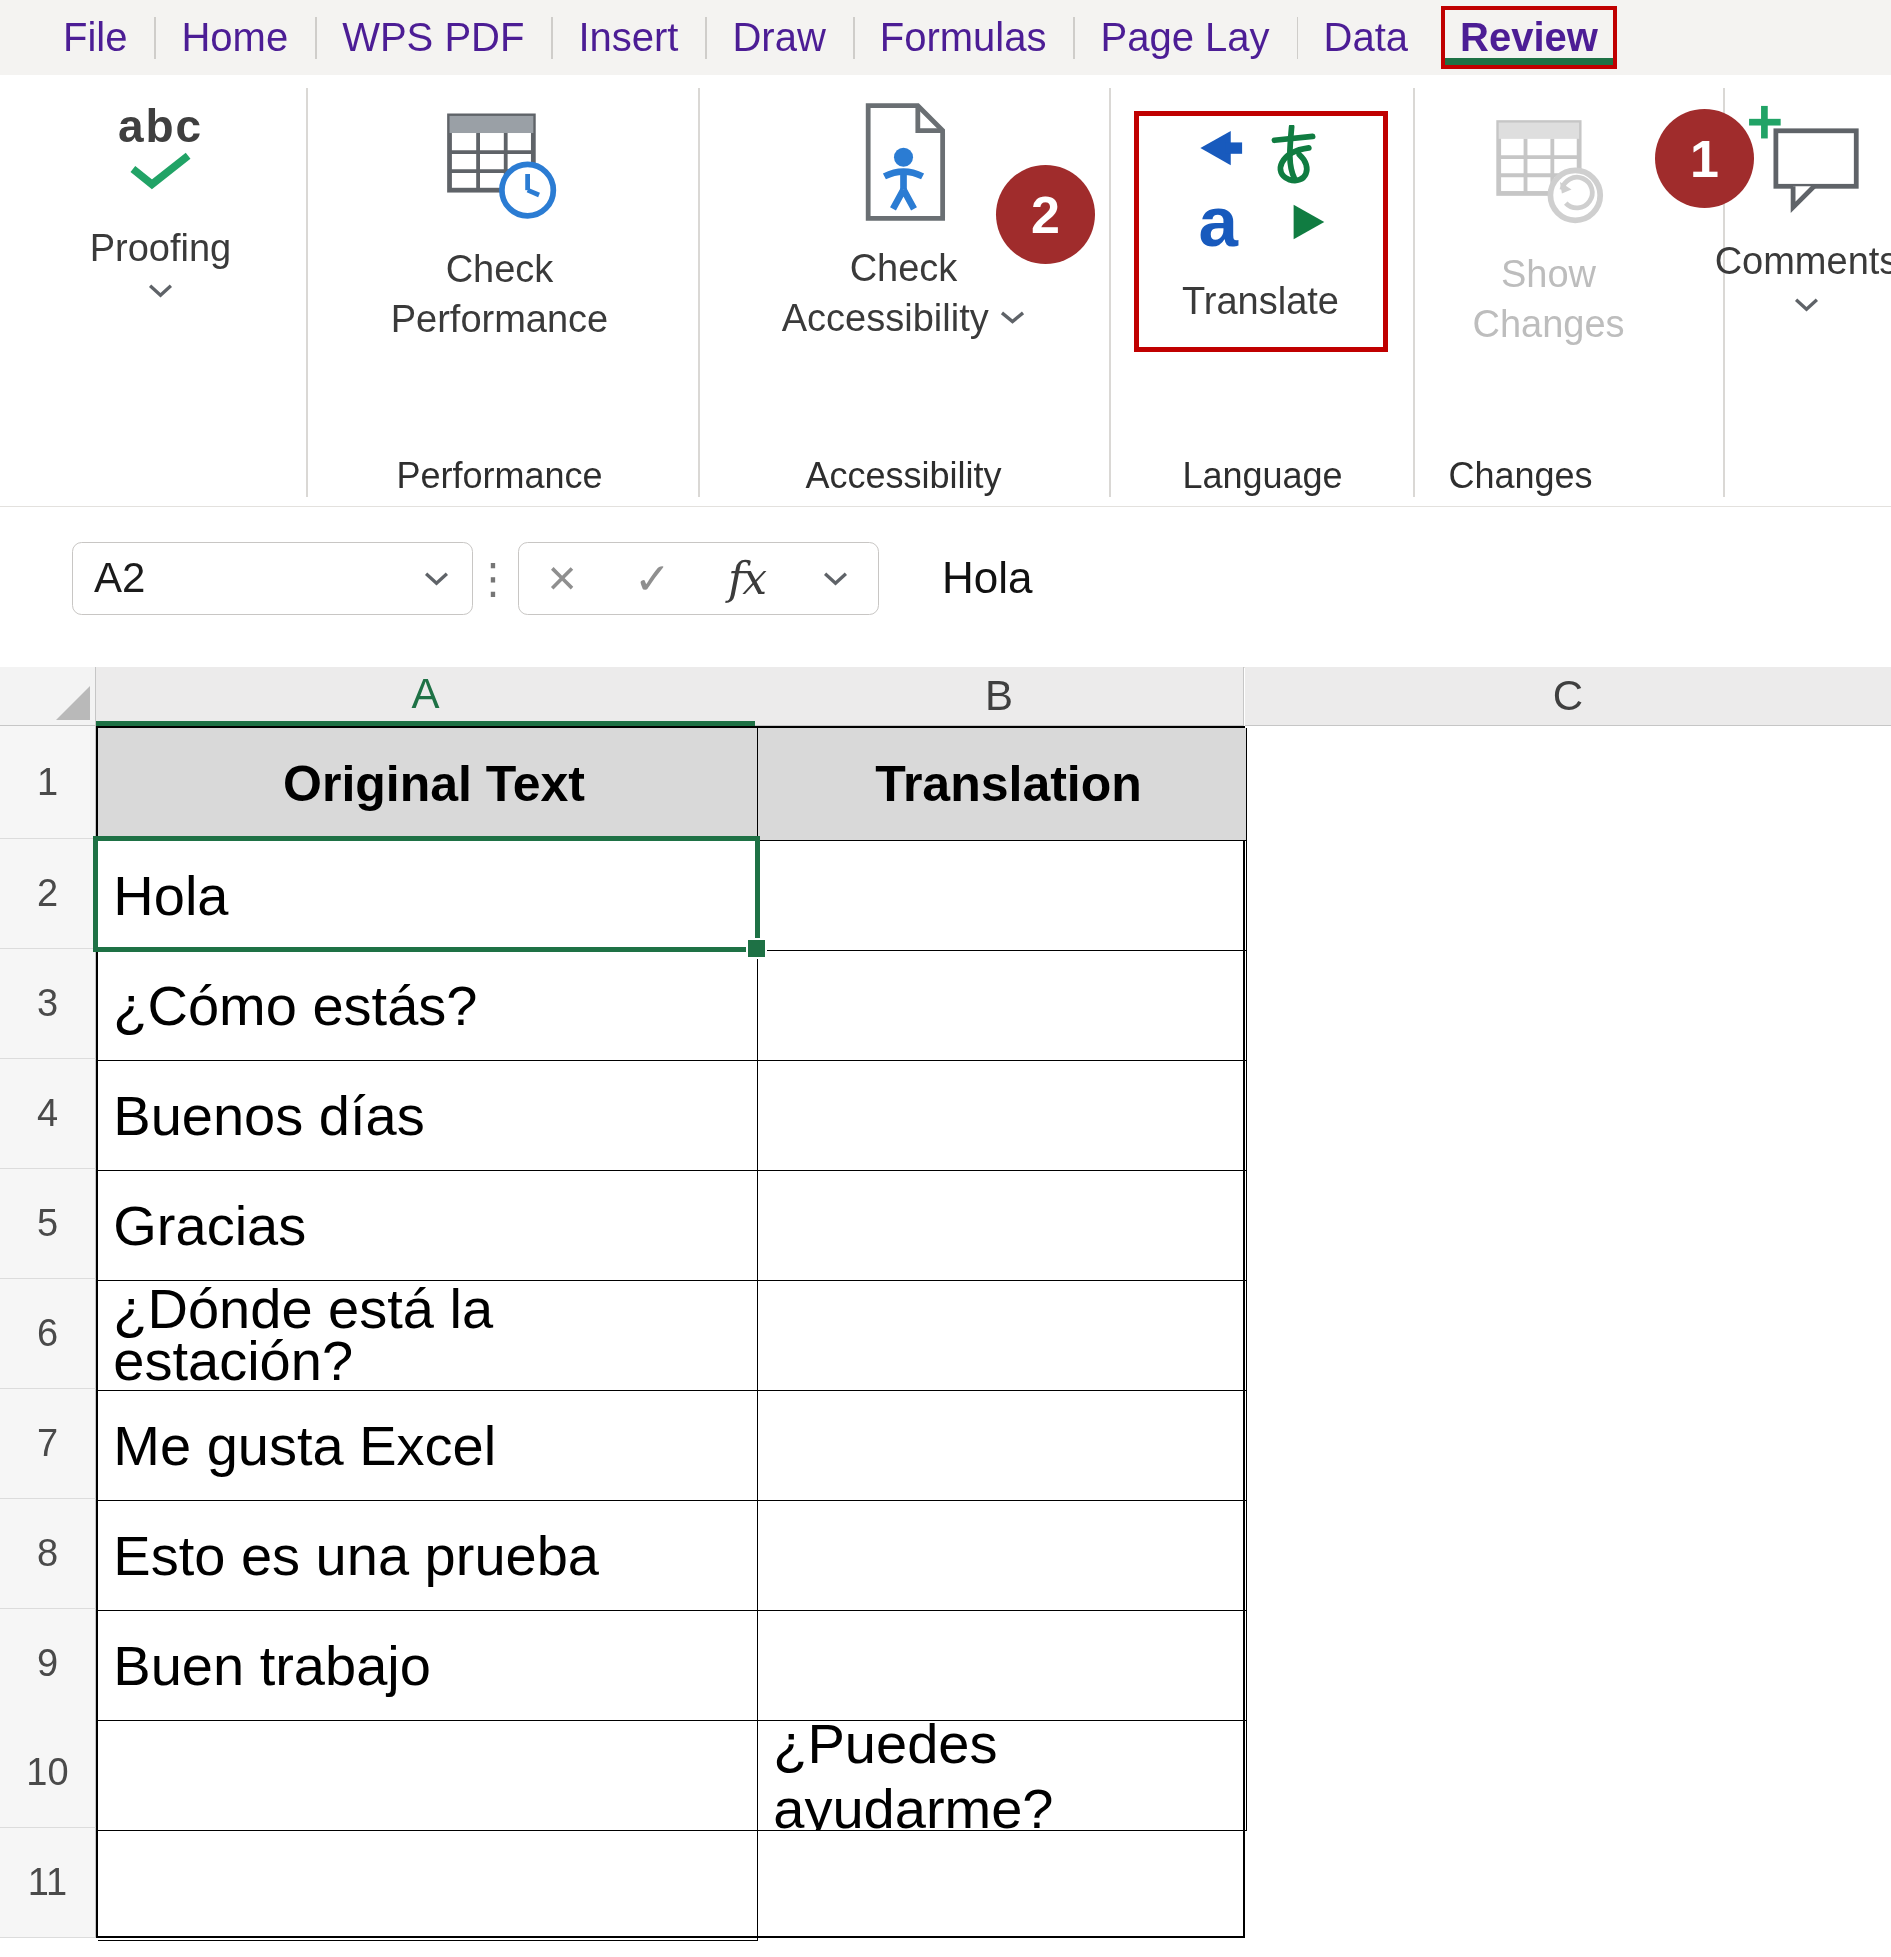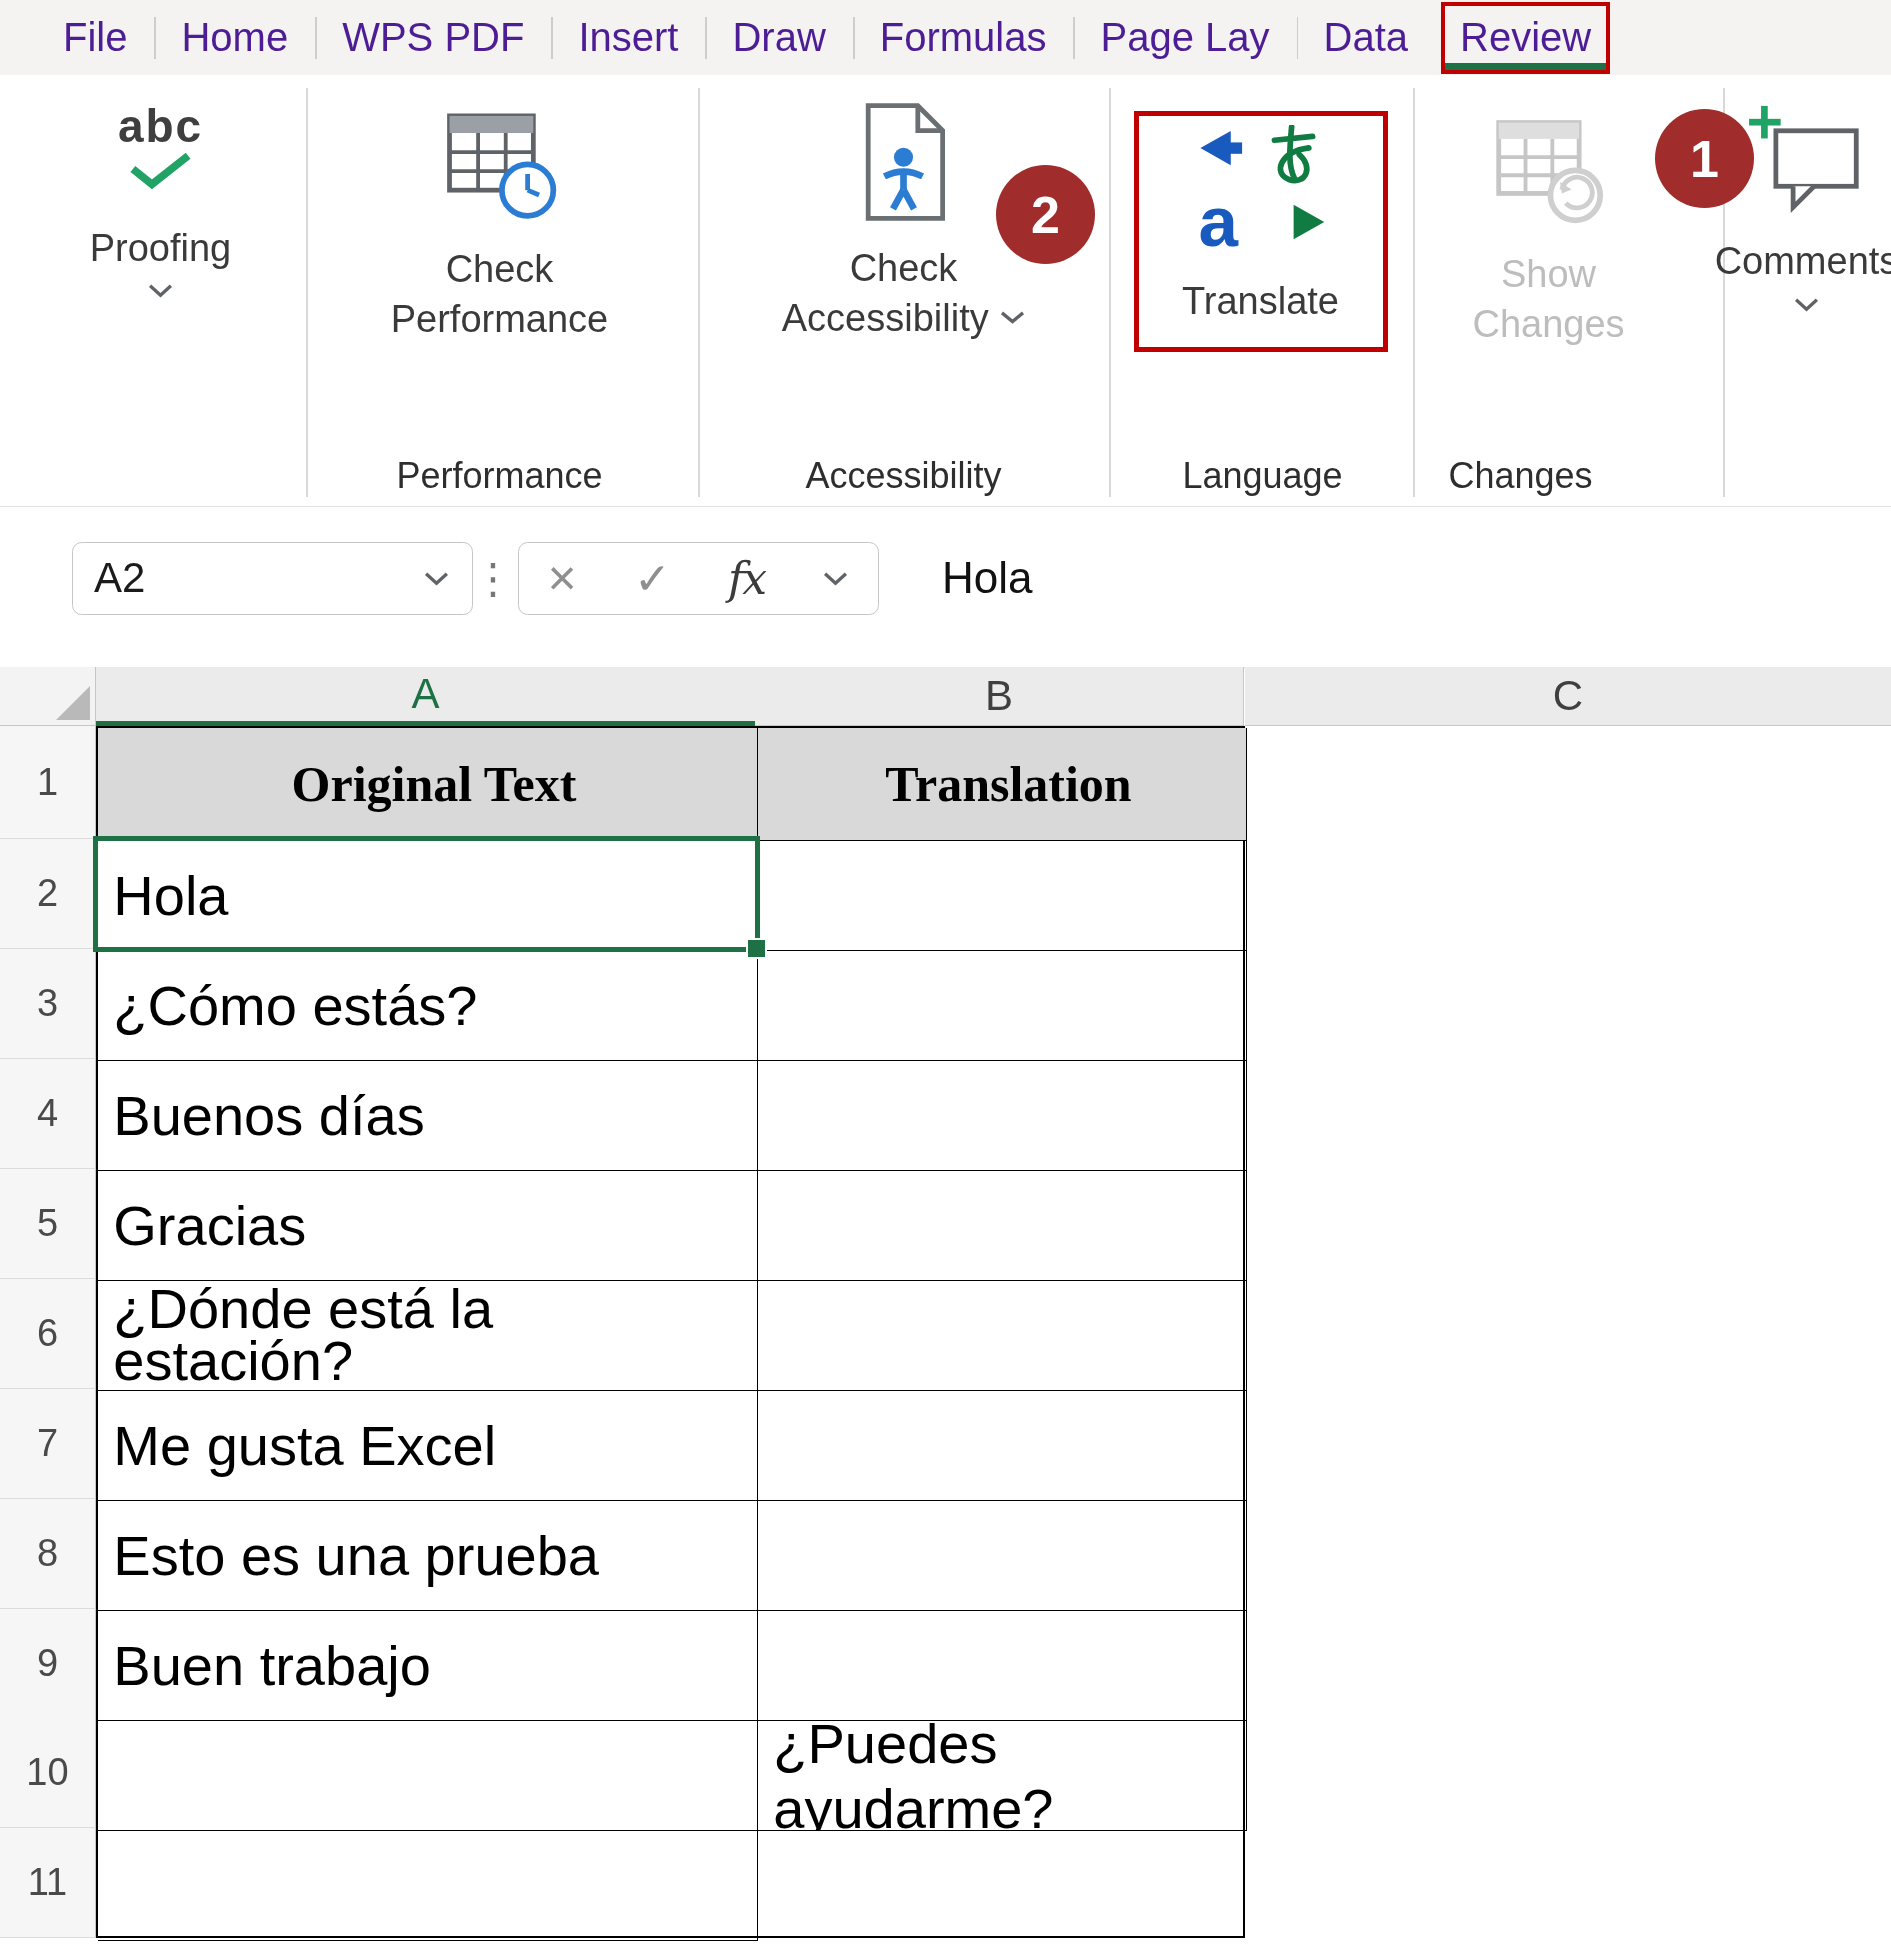--- a/index.html
+++ b/index.html
@@ -5,21 +5,21 @@
   html,body{margin:0;padding:0;background:#fff;}
   .stage{position:relative;width:1892px;height:1958px;background:#fff;overflow:hidden;
          font-family:"Liberation Sans",sans-serif;color:#1b1b1b;}
 
   
   .tabbar{position:absolute;left:0;top:0;width:100%;height:75px;background:#f4f3f1;
           display:flex;align-items:center;padding-left:36px;box-sizing:border-box;}
   .tab{font-size:40px;color:#4c1d95;padding:0 27px;height:75px;display:flex;align-items:center;
        position:relative;white-space:nowrap;}
   .tab + .tab::before{content:"";position:absolute;left:0;top:17px;height:42px;width:1.9px;background:#cfcdca;}
-  .tab.active{border:4.8px solid #C00000;height:72px;padding:0 15.3px;box-sizing:border-box;margin:0 5.7px;}
+  .tab.active{border:4.8px solid #C00000;height:63px;padding:0 15.3px;box-sizing:border-box;margin:0 5.7px;font-weight:bold;}
   .tab.active::after{content:"";position:absolute;left:0;right:0;bottom:0;height:6.7px;background:#1e7145;}
   .tab.active::before{display:none;}
 
   
   .ribbon{position:absolute;top:75px;left:0;width:100%;height:432px;background:#fff;
           border-bottom:1.9px solid #e3e1de;box-sizing:border-box;}
   .vdiv{position:absolute;top:13.4px;height:409px;width:1.9px;background:#dad8d5;}
   .rbtn{position:absolute;display:flex;flex-direction:column;align-items:center;}
   .rlabel{font-size:38px;color:#3a3a3a;line-height:50px;text-align:center;white-space:nowrap;}
   .rlabel.dim{color:#bdbdbd;}
@@ -67,21 +67,21 @@
   .colh.selcol{color:#1e7145;border-bottom:5.7px solid #1e7145;}
   .rowh{position:absolute;left:0;width:96px;background:#f6f6f6;display:flex;align-items:center;
         justify-content:center;font-size:38px;color:#4a4a4a;border-right:1.9px solid #c6c6c6;
         border-bottom:1px solid #dcdcdc;box-sizing:border-box;}
 
   .tbl{position:absolute;left:96px;top:59px;width:1149px;height:1212px;
        display:grid;grid-template-columns:660px 489px;grid-template-rows:113px repeat(10,110px);
        border:2.9px solid #000;box-sizing:border-box;background:#fff;}
   .cell{border-right:1.9px solid #000;border-bottom:1.9px solid #000;box-sizing:border-box;
         display:flex;align-items:center;padding-left:15.3px;font-size:56px;color:#000;overflow:hidden;}
-  .cell.hdr{background:#d9d9d9;font-weight:bold;font-size:50px;justify-content:center;padding-left:13px;font-family:Liberation Serif, serif;}
+  .cell.hdr{background:#d9d9d9;font-weight:bold;font-size:50px;justify-content:center;padding-left:13px;}
   .cell.wrap{white-space:pre-line;line-height:52px;align-items:flex-start;padding-top:1.9px;}
 
   .sel{position:absolute;left:93px;top:169px;width:667px;height:116px;border:5.7px solid #1e7145;
        box-sizing:border-box;z-index:3;}
   .sel::after{content:"";position:absolute;right:-11.5px;bottom:-11.5px;width:17px;height:17px;
               background:#1e7145;border:2.9px solid #fff;}
 </style>
 </head>
 <body>
 

